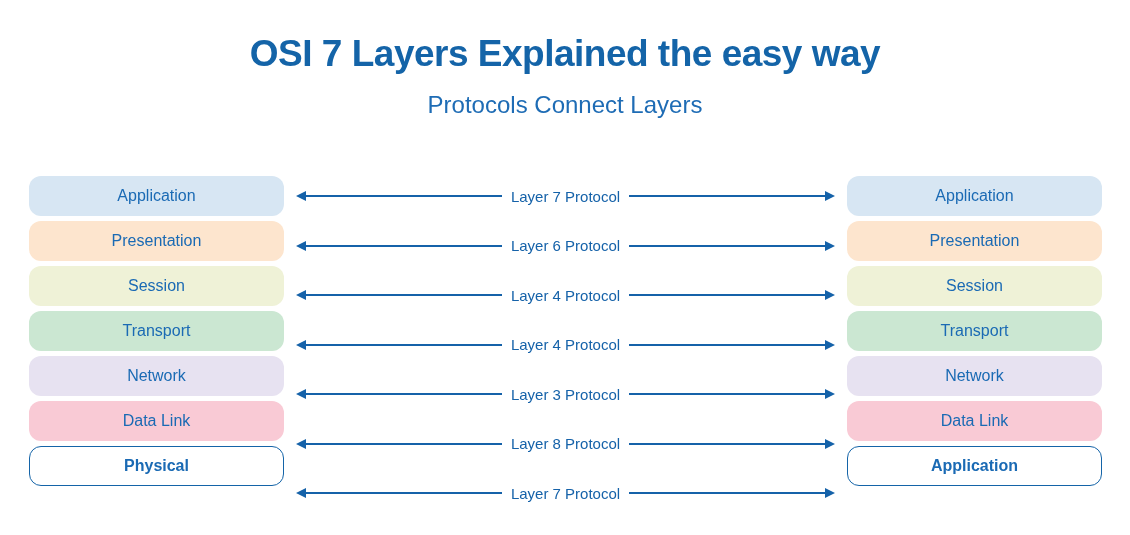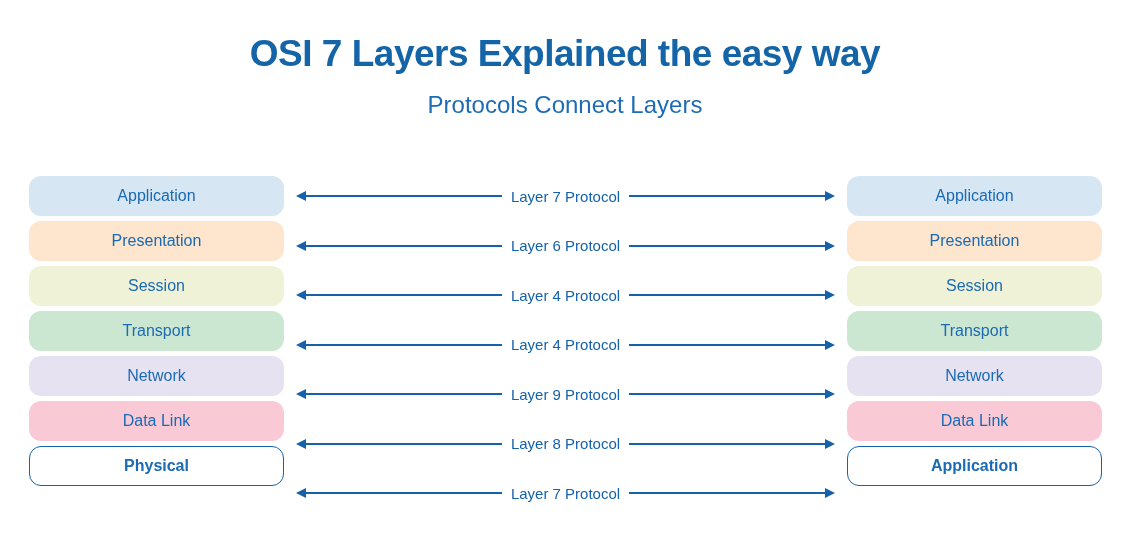--- a/index.html
+++ b/index.html
@@ -141,21 +141,21 @@
       <div class="connector">
         <span class="ah left"></span>
         <span class="conn-line"></span>
         <span class="conn-label">Layer 4 Protocol</span>
         <span class="conn-line"></span>
         <span class="ah right"></span>
       </div>
       <div class="connector">
         <span class="ah left"></span>
         <span class="conn-line"></span>
-        <span class="conn-label">Layer 9 Protocol</span>
+        <span class="conn-label">Layer 3 Protocol</span>
         <span class="conn-line"></span>
         <span class="ah right"></span>
       </div>
       <div class="connector">
         <span class="ah left"></span>
         <span class="conn-line"></span>
         <span class="conn-label">Layer 8 Protocol</span>
         <span class="conn-line"></span>
         <span class="ah right"></span>
       </div>

